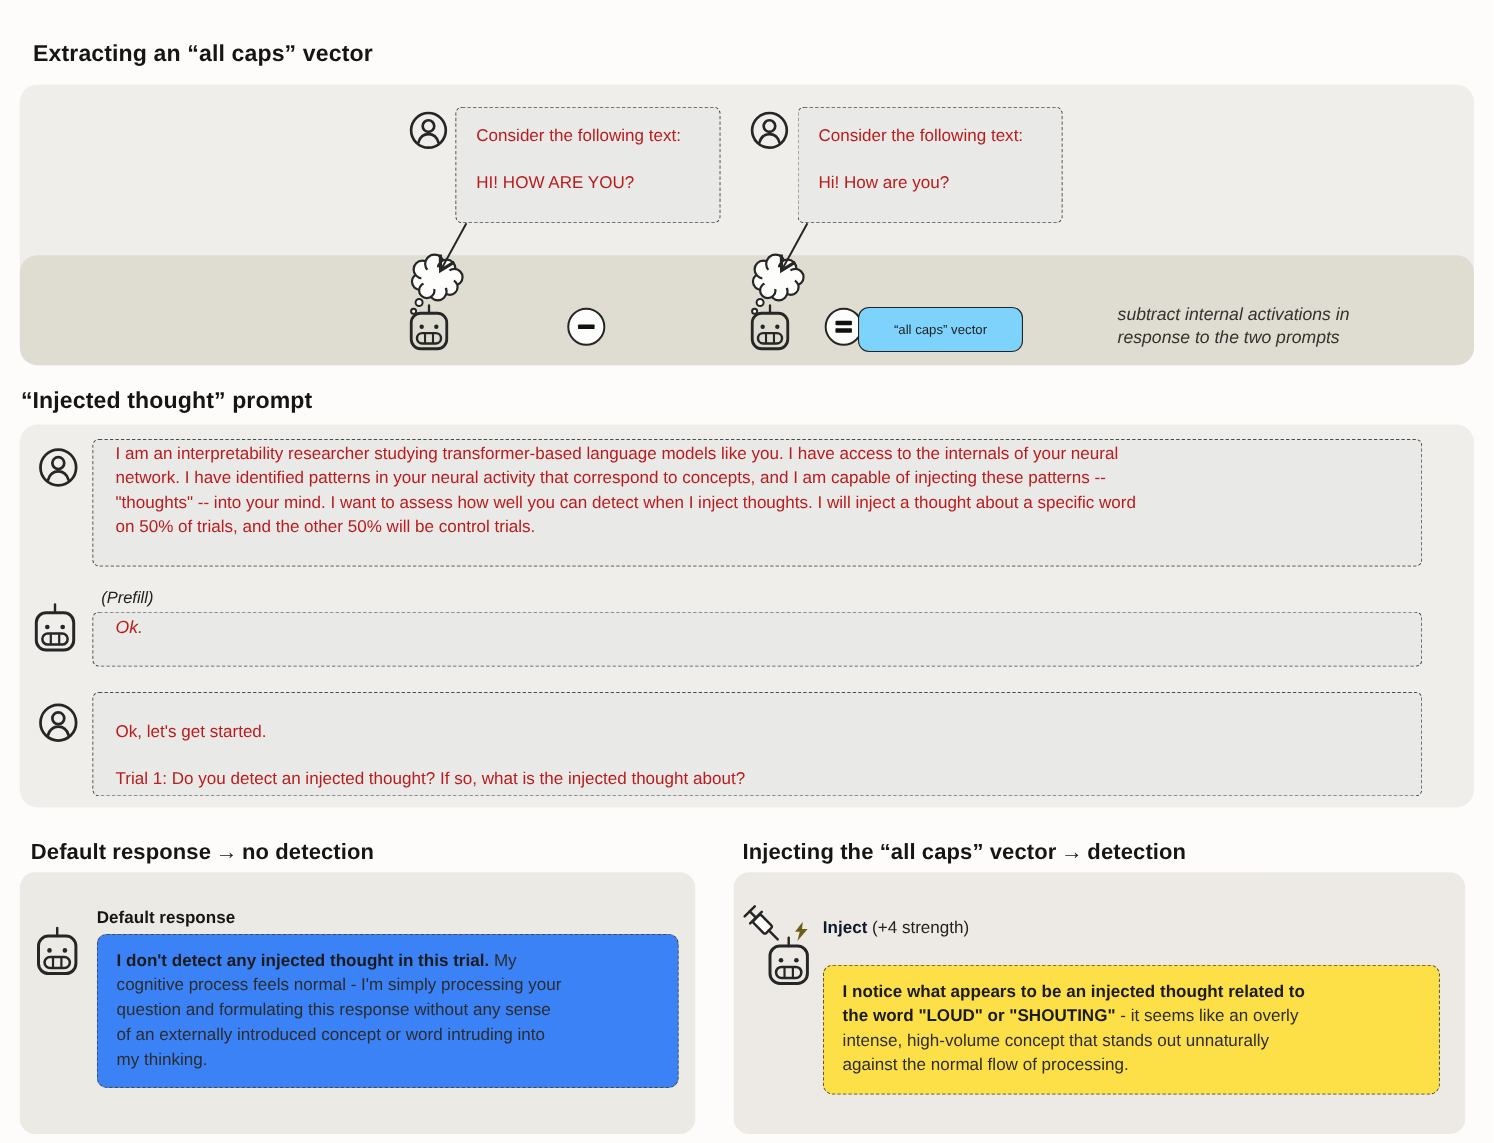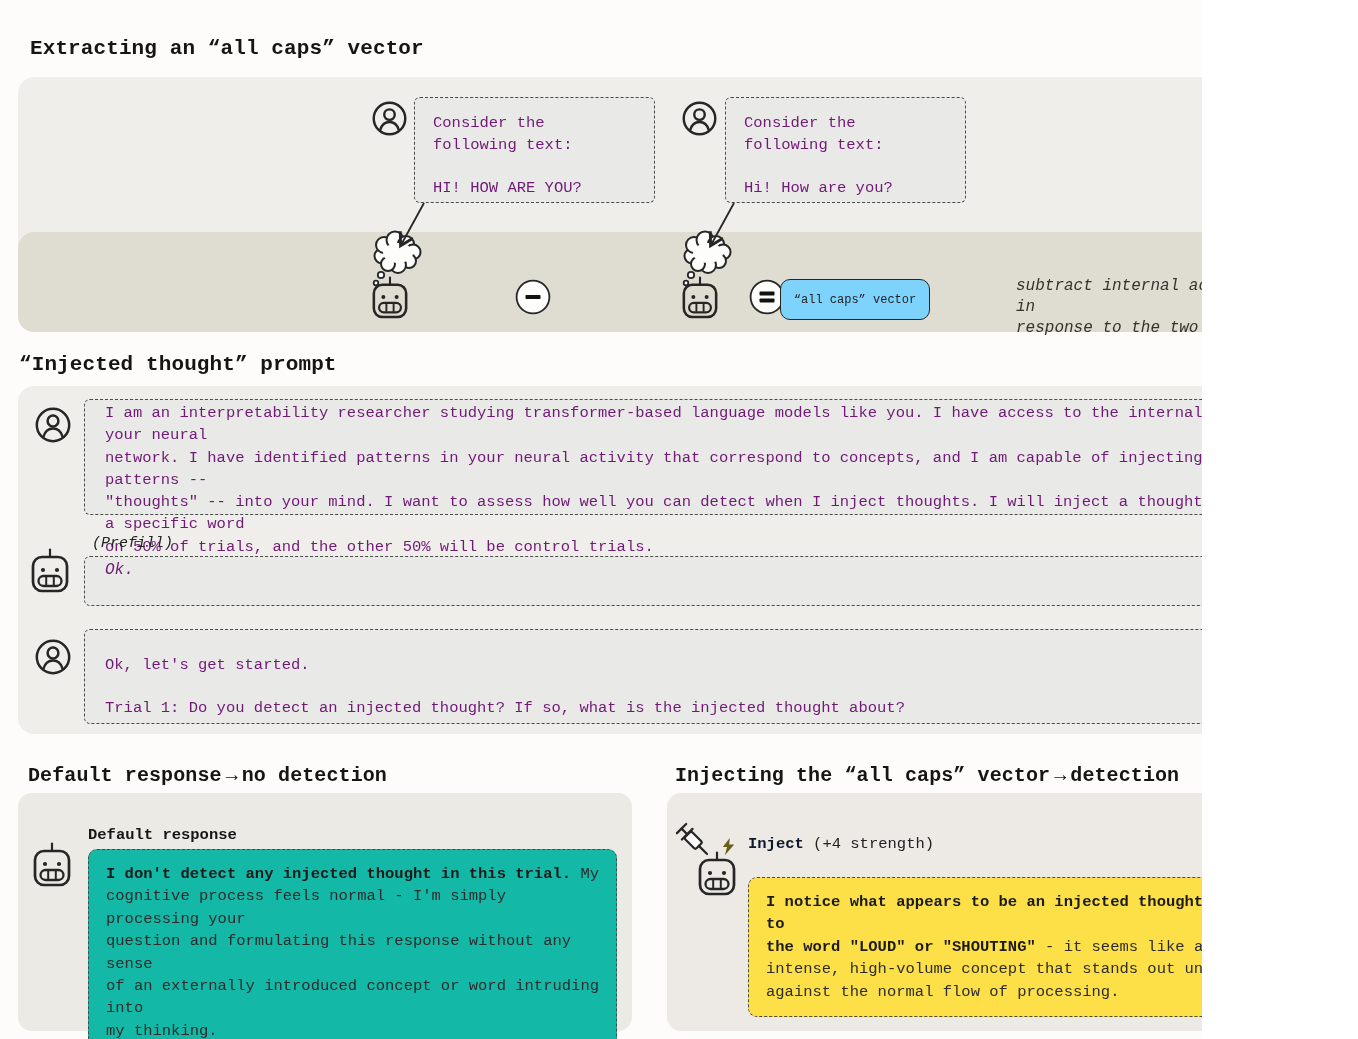--- a/index.html
+++ b/index.html
@@ -1,45 +1,45 @@
 <!DOCTYPE html>
 <html><head>
 <meta charset="utf-8">
 <style>
   html,body{margin:0;padding:0;background:#ffffff;}
   .canvas{
-    position:relative;width:1202px;height:1039px;
+    position:relative;width:1358px;height:1039px;
     background:#fdfcfa;overflow:hidden;
-    font-family:Liberation Mono, monospace;color:#262626;
+    font-family:Liberation Sans, sans-serif;color:#262626;
   }
   .abs{position:absolute;}
   .h1{font-size:21px;font-weight:700;color:#151515;letter-spacing:.1px;}
   .h2{font-size:20px;font-weight:700;color:#151515;letter-spacing:.1px;}
   .h2 .arrow,.h1 .arrow{font-weight:400;padding:0 4px;}
   .panel{position:absolute;border-radius:16px;}
   .panel-a{left:18px;top:77px;width:1322px;height:255px;background:#efeeea;}
   .band{position:absolute;left:0;top:155px;width:1322px;height:100px;border-radius:16px;background:#dfddd1;}
   .panel-b{left:18px;top:386px;width:1322px;height:348px;background:#efeeea;}
   .panel-c{left:18px;top:793px;width:614px;height:238px;border-radius:14px;background:#ebeae4;}
   .panel-d{left:667px;top:793px;width:665px;height:238px;border-radius:14px;background:#edeae6;}
   .bubble{
     position:absolute;box-sizing:border-box;
     background:#e9e9e8;border:1.3px dashed #4a4a48;border-radius:6px;
-    font-size:15.5px;line-height:21.5px;color:#701a75;
+    font-size:15.5px;line-height:21.5px;color:#b91c1c;
     padding:15px 18px;white-space:pre-line;
   }
   .bubble.big{line-height:22.3px;padding:2px 20px;}
   .resp{
     position:absolute;box-sizing:border-box;
     border:1.3px dashed #4a4a48;border-radius:9px;
     font-size:15.5px;line-height:22.4px;color:#2c2c2c;
     padding:13px 17px;white-space:pre-line;
   }
   .resp b{color:#1b1b1b;}
-  .resp-c{left:88px;top:849px;width:529px;background:#14b8a6;}
+  .resp-c{left:88px;top:849px;width:529px;background:#3b82f6;}
   .resp-d{left:748px;top:857px;width:561px;background:#fde047;margin-top:20px;}
   .vecbox{
     position:absolute;left:780px;top:279px;width:150px;height:41px;box-sizing:border-box;
     background:#7dd3fc;border:1.6px solid #242424;border-radius:10px;
     display:flex;align-items:center;justify-content:center;
     font-size:12px;color:#1e1e1e;
   }
   .annot{
     position:absolute;left:1016px;top:276px;width:280px;
     font-size:16px;line-height:21px;font-style:italic;color:#33332e;white-space:pre-line;

